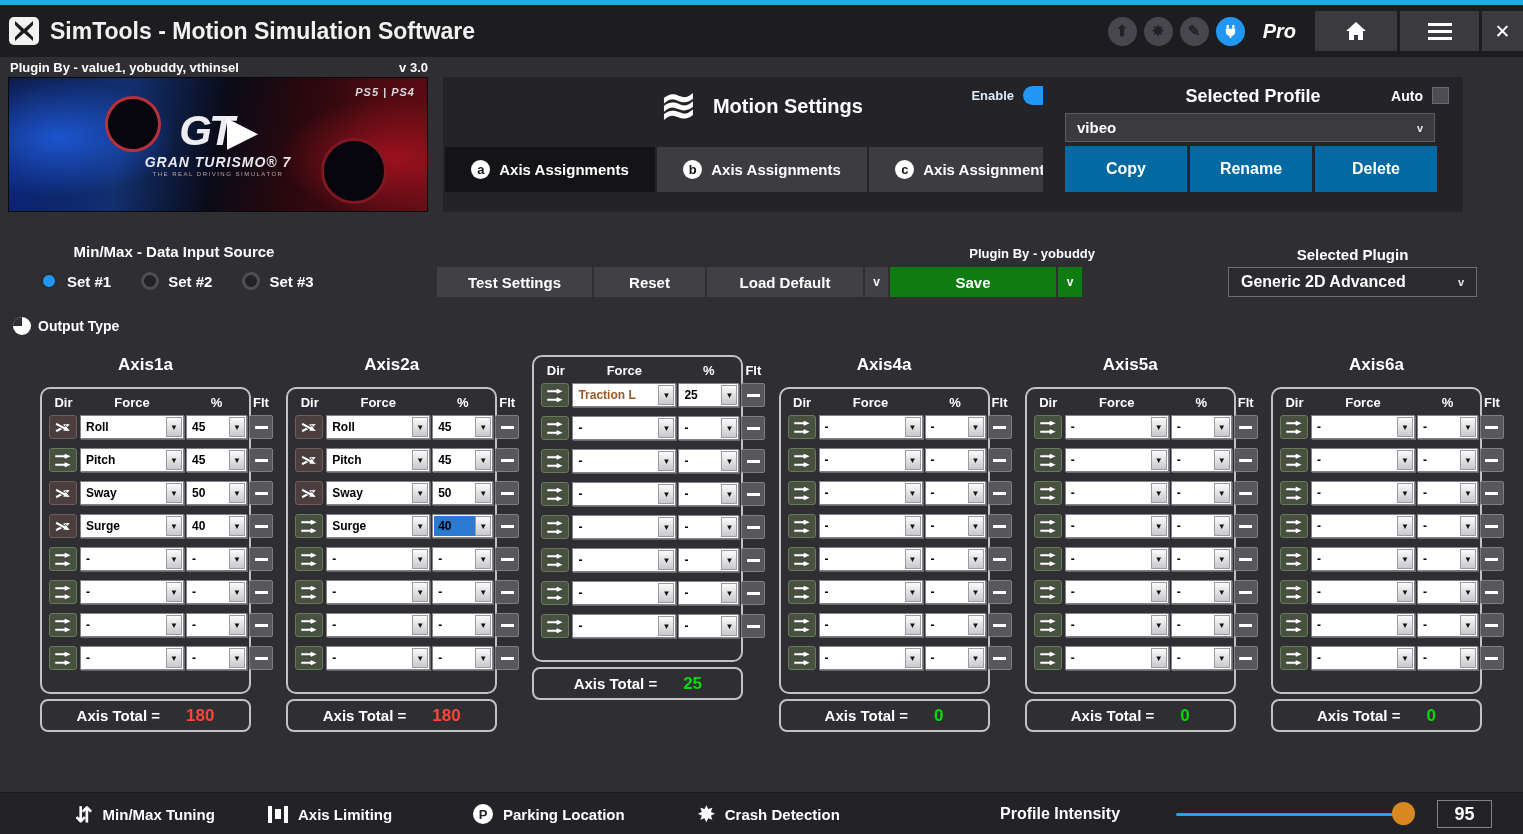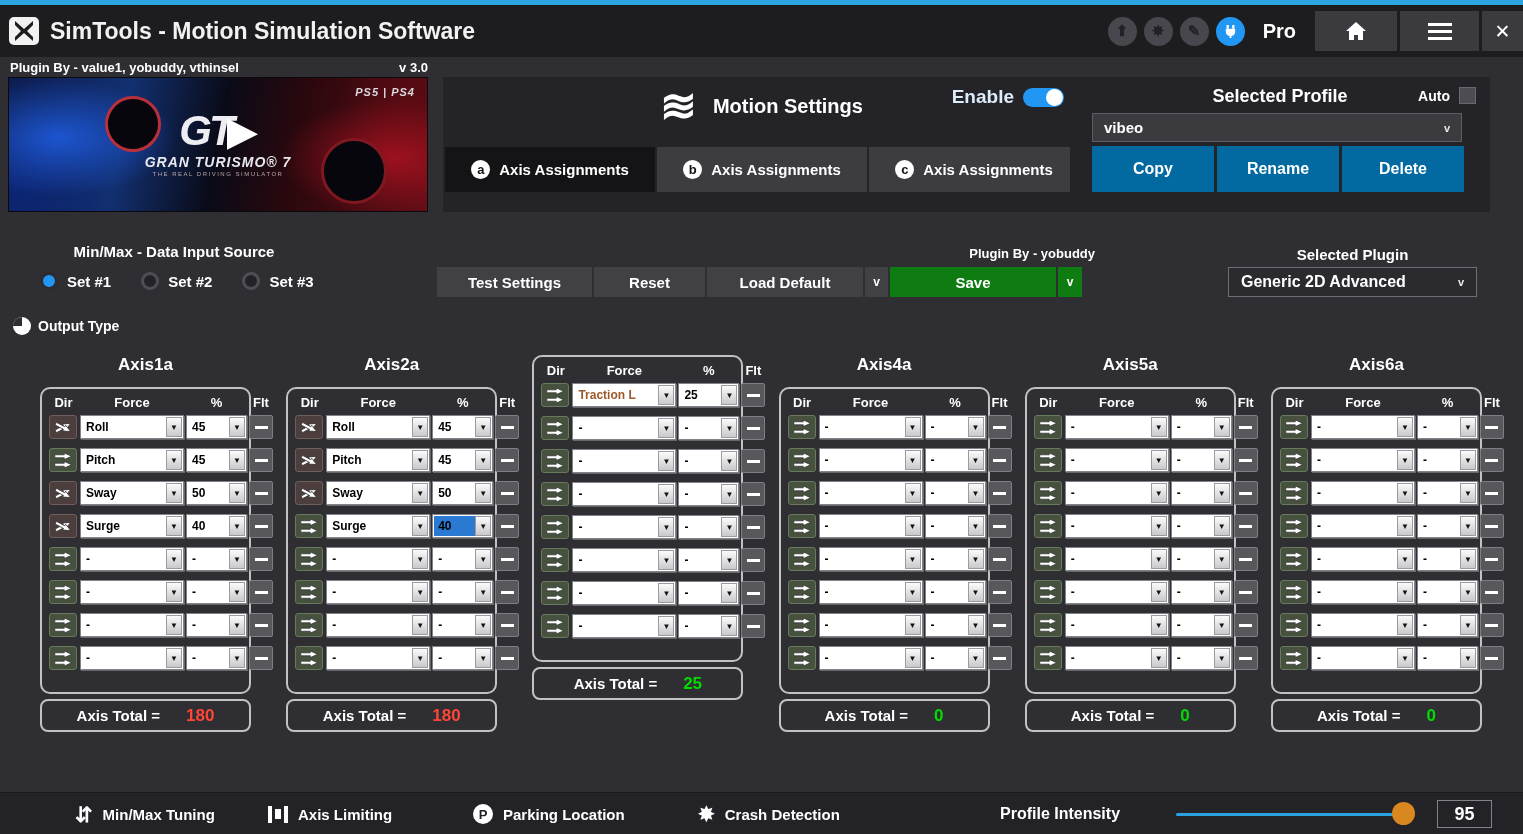--- a/index.html
+++ b/index.html
@@ -9,21 +9,21 @@
   
   .topstrip{position:absolute;top:0;left:0;width:100%;height:5px;background:#2ba6e2;}
   .titlebar{position:absolute;top:5px;left:0;width:100%;height:52px;background:#1d1d20;
     display:flex;align-items:center;}
   .logo{margin-left:8px;flex:0 0 auto;display:flex;}
   .title{color:#f2f2f2;font-size:23px;font-weight:bold;margin-left:10px;white-space:nowrap;}
   .tb-spacer{flex:1;}
   .circ{width:29px;height:29px;border-radius:50%;background:#47474d;color:#222226;
     display:flex;align-items:center;justify-content:center;font-size:15px;font-weight:bold;margin-left:7px;}
   .circ.plug{background:#2196f3;color:#fff;}
-  .pro{color:#fff;font-weight:bold;font-size:20px;margin:0 16px 0 18px;}
+  .pro{color:#fff;font-weight:bold;font-size:20px;margin:0 16px 0 18px;font-style:italic;}
   .tbbtn{height:40px;background:#3a3a3f;display:flex;align-items:center;justify-content:center;
     color:#fff;margin-left:3px;font-size:20px;}
   .tbbtn.home{width:82px;}
   .tbbtn.menu{width:79px;}
   .tbbtn.close{width:41px;margin-right:0;font-size:19px;}
   .hamb{display:flex;flex-direction:column;gap:4px;}
   .hamb i{display:block;width:24px;height:3px;background:#fff;}
   
   .plugline{position:absolute;top:60px;left:10px;width:418px;display:flex;
     justify-content:space-between;color:#fff;font-weight:bold;font-size:13px;}
@@ -45,31 +45,31 @@
   .gt-mark .play{font-style:normal;font-size:38px;letter-spacing:0;margin-left:-4px;color:#fff;}
   .gt-title{font-weight:bold;font-style:italic;font-size:14px;letter-spacing:1px;margin-top:2px;color:#e8e8ee;}
   .gt-sub{font-size:6px;color:#b9a6a6;letter-spacing:1.5px;margin-top:1px;}
   
   .mpanel{position:absolute;top:77px;left:443px;width:637px;height:135px;background:#242428;}
   .mhead{position:absolute;top:12px;left:0;width:100%;display:flex;justify-content:center;
     align-items:center;gap:16px;}
   .wave{color:#fff;font-size:44px;line-height:34px;font-weight:bold;}
   .mtitle{color:#fff;font-size:20px;font-weight:bold;}
   .enable{position:absolute;top:9px;right:16px;display:flex;align-items:center;gap:9px;
-    color:#dcecfb;font-size:19px;font-weight:bold;}
+    color:#dcecfb;font-size:13px;font-weight:bold;}
   .toggle{width:41px;height:19px;border-radius:10px;background:#2196f3;position:relative;}
   .knob{position:absolute;right:1px;top:1px;width:17px;height:17px;border-radius:50%;background:#fff;}
   .tabs{position:absolute;left:2px;bottom:20px;display:flex;}
   .tab{width:210px;height:45px;background:#3c3c41;display:flex;align-items:center;justify-content:center;
     gap:9px;color:#fff;font-weight:bold;font-size:15px;margin-right:2px;}
   .tab.active{background:#141416;}
   .tab-letter{width:19px;height:19px;border-radius:50%;background:#fff;color:#141416;
     font-size:13px;font-weight:bold;display:flex;align-items:center;justify-content:center;}
   
-  .ppanel{position:absolute;top:77px;left:1070px;width:420px;height:135px;background:#242428;text-decoration:underline;}
+  .ppanel{position:absolute;top:77px;left:1043px;width:420px;height:135px;background:#242428;text-decoration:underline;}
   .ptitle{position:absolute;top:9px;left:0;width:100%;text-align:center;color:#fff;font-size:18px;font-weight:bold;}
   .auto{position:absolute;top:11px;right:40px;color:#fff;font-size:14px;font-weight:bold;}
   .autocb{position:absolute;top:10px;right:14px;width:17px;height:17px;background:#4c4c52;border:1px solid #68686e;}
   .pdrop{position:absolute;top:36px;left:22px;width:370px;height:29px;background:#3a3a3f;
     border:1px solid #5c5c62;display:flex;align-items:center;justify-content:space-between;
     color:#fff;font-weight:bold;font-size:15px;padding:0 11px;}
   .chev{font-size:11px;color:#e8e8e8;font-weight:bold;}
   .pbtns{position:absolute;top:69px;left:22px;width:372px;height:46px;display:flex;gap:3px;}
   .pbtn{flex:1;background:#0369a1;color:#fff;font-weight:bold;font-size:16px;
     display:flex;align-items:center;justify-content:center;}

